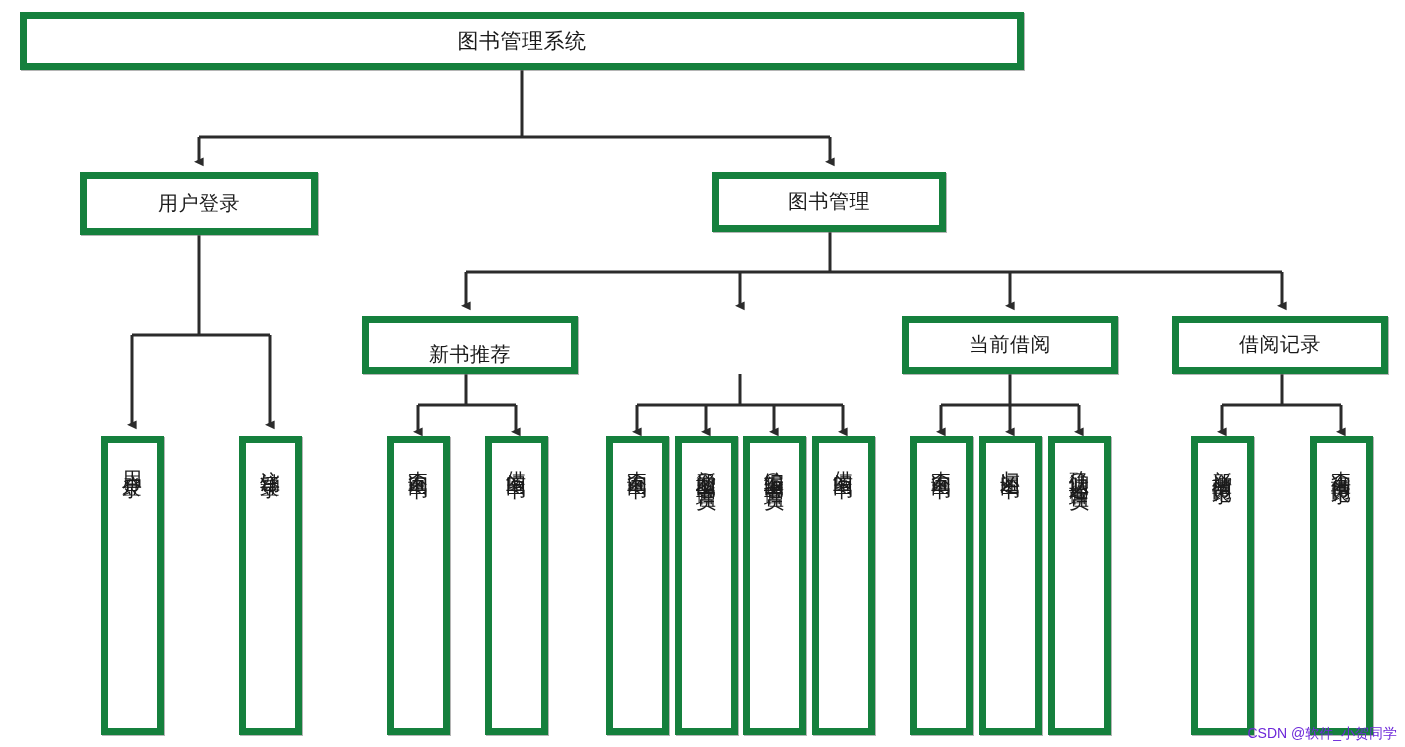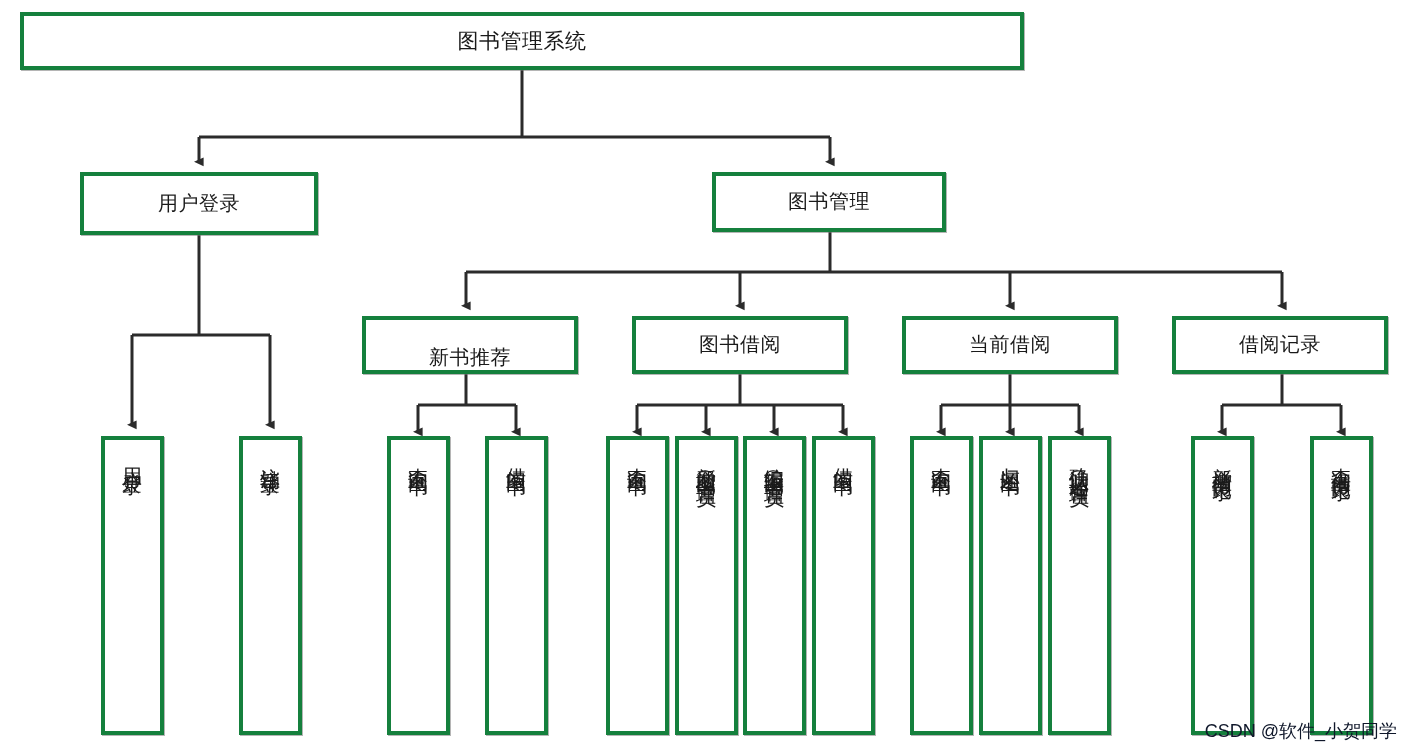--- a/index.html
+++ b/index.html
@@ -23,21 +23,21 @@
     left: 0;
     top: 0;
     width: 1405px;
     height: 747px;
     pointer-events: none;
   }
   .node {
     position: absolute;
     box-sizing: border-box;
     background: #ffffff;
-    border: 4px solid #15803d;
+    border: 7px solid #15803d;
     box-shadow: 1px 1px 0 rgba(120,120,120,0.55);
     display: flex;
     align-items: center;
     justify-content: center;
     color: #1a1a1a;
   }
   .node-label {
     display: block;
     text-align: center;
     line-height: 1.18;
@@ -60,22 +60,22 @@
     text-orientation: upright;
     font-size: 20px;
     letter-spacing: 3px;
     line-height: 1;
     max-height: 100%;
   }
   .watermark {
     position: absolute;
     right: 8px;
     bottom: 4px;
-    font-size: 18px;
-    color: #0f172a;
+    font-size: 14px;
+    color: #6d28d9;
     white-space: nowrap;
     user-select: none;
   }
 </style>
 </head>
 <body>
 
 <div id="diagram-root">
 
   <svg id="edge-layer" viewBox="0 0 1405 747" width="1405" height="747" xmlns="http://www.w3.org/2000/svg">
@@ -135,23 +135,20 @@
   <div class="node horizontal" style="left:80px; top:172px; width:238px; height:63px;">
     <span class="node-label">用户登录</span>
   </div>
   <div class="node horizontal" style="left:712px; top:172px; width:234px; height:60px;justify-content:center;">
     <span class="node-label">图书管理</span>
   </div>
 
   <div class="node horizontal" style="left:362px; top:316px; width:216px; height:58px;align-items:flex-end;">
     <span class="node-label">新书推荐</span>
   </div>
-  <div class="node horizontal" style="left:632px; top:316px; width:216px; height:58px;">
-    <span class="node-label">图书借阅</span>
-  </div>
   <div class="node horizontal" style="left:1172px; top:316px; width:216px; height:58px;">
     <span class="node-label">借阅记录</span>
   </div>
   <div class="node horizontal" style="left:902px; top:316px; width:216px; height:58px;">
     <span class="node-label">当前借阅</span>
   </div>
 
   <div class="node vertical" style="left:101px; top:436px; width:63px; height:299px;">
     <span class="node-label">用户登录</span>
   </div>

